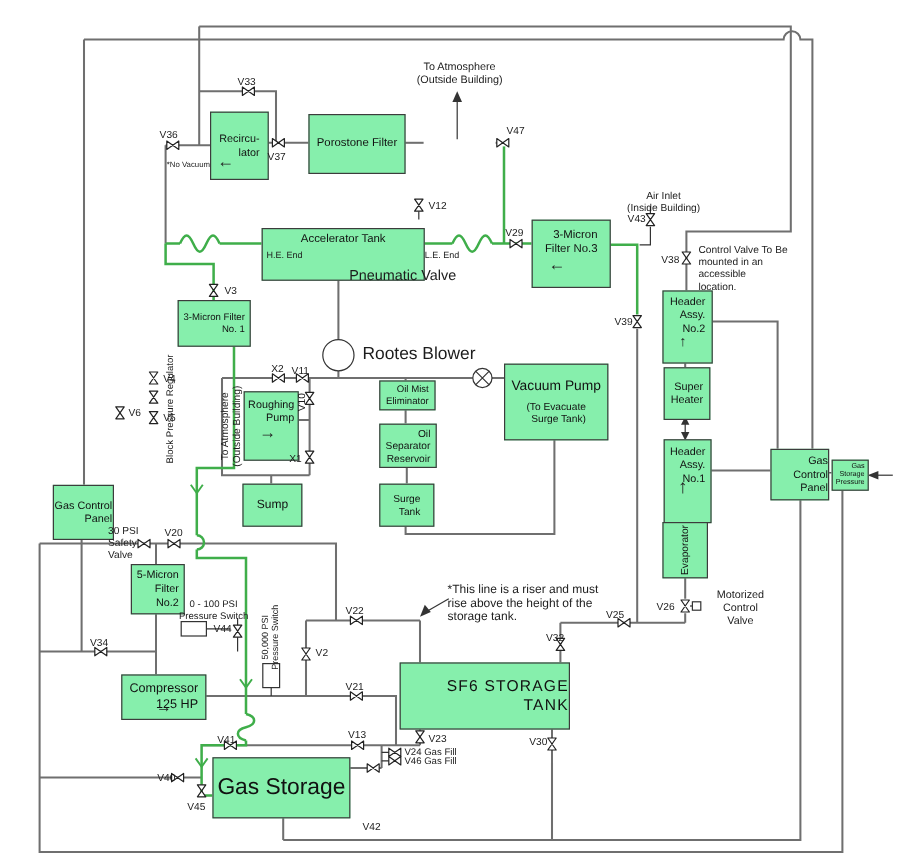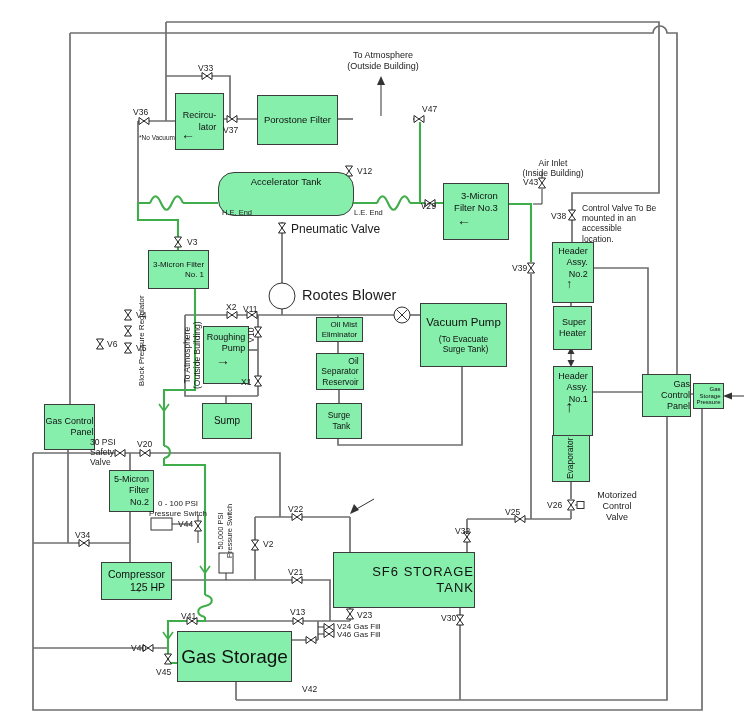--- a/index.html
+++ b/index.html
@@ -160,21 +160,21 @@
     <use href="#vv" x="282" y="228"></use>
     <use href="#vv" x="572" y="215"></use>
     <use href="#vv" x="168" y="659" stroke="#3fae4a"></use>
   </g>
 </svg>
 
 <div class="box" style="left:175px;top:93px;width:47px;height:55px;font-size:9px;"><span>Recircu-
 lator</span></div>
 <div class="box" style="left:257px;top:95px;width:79px;height:48px;font-size:9.5px;"><span>Porostone Filter</span></div>
 
-<div class="box" style="left:218px;top:172px;width:134px;height:39px;font-size:9.5px;align-items:flex-start;padding-top:3px;border-radius:16px;"><span>Accelerator Tank</span></div>
+<div class="box" style="left:218px;top:190px;width:134px;height:39px;font-size:9.5px;align-items:flex-start;padding-top:3px;"><span>Accelerator Tank</span></div>
 <span class="lbl" style="left:222px;top:208px;font-size:7.5px;">H.E. End</span>
 <span class="lbl" style="left:318px;top:208px;font-size:7.5px;padding-left:36px;">L.E. End</span>
 
 <div class="box" style="left:443px;top:183px;width:64px;height:49px;font-size:9.5px;align-items:flex-start;padding-top:6px;"><span>3-Micron
 Filter  No.3</span></div>
 <div class="box" style="left:148px;top:250px;width:59px;height:37px;font-size:8px;"><span>3-Micron Filter
 No. 1</span></div>
 <div class="box" style="left:203px;top:326px;width:44px;height:51px;font-size:9px;align-items:flex-start;padding-top:5px;"><span>Roughing
 Pump</span></div>
 <div class="box" style="left:316px;top:317px;width:45px;height:23px;font-size:8px;"><span>Oil Mist
@@ -234,32 +234,35 @@
 <div class="lbl cen rot" style="left:142px;top:345px;width:100px;font-size:8.5px;">To Atmosphere
 (Outside Building)</div>
 <div class="lbl cen rot" style="left:87px;top:336px;width:110px;font-size:8px;white-space:nowrap;">Block Pressure Regulator</div>
 <div class="lbl" style="left:90px;top:437px;width:40px;font-size:8.5px;">30 PSI
 Safety
 Valve</div>
 <div class="lbl cen" style="left:146px;top:499px;width:64px;font-size:8px;">0 - 100 PSI
 Pressure Switch</div>
 <div class="lbl cen rot" style="left:186px;top:522px;width:78px;font-size:7.5px;">50,000  PSI
 Pressure Switch</div>
+<div class="lbl" style="left:373px;top:486px;width:150px;font-size:10px;line-height:1.15;">*This line is a riser and must
+rise above the height of the
+storage tank.</div>
 <div class="lbl cen" style="left:586px;top:490px;width:62px;font-size:9px;">Motorized
 Control
 Valve</div>
 <div class="lbl" style="left:291px;top:222px;font-size:12px;">Pneumatic Valve</div>
 <div class="lbl" style="left:302px;top:287px;font-size:14.5px;">Rootes Blower</div>
 
 <span class="lbl" style="left:198px;top:63px;">V33</span>
 <span class="lbl" style="left:133px;top:107px;">V36</span>
 <span class="lbl" style="left:223px;top:125px;">V37</span>
 <span class="lbl" style="left:422px;top:104px;">V47</span>
 <span class="lbl" style="left:357px;top:166px;">V12</span>
-<span class="lbl" style="left:421px;top:202px;font-family:Liberation Mono, monospace;">V29</span>
+<span class="lbl" style="left:421px;top:189px;">V29</span>
 <span class="lbl" style="left:523px;top:177px;">V43</span>
 <span class="lbl" style="left:551px;top:211px;">V38</span>
 <span class="lbl" style="left:512px;top:263px;">V39</span>
 <span class="lbl" style="left:187px;top:237px;">V3</span>
 <span class="lbl" style="left:136px;top:310px;">V4</span>
 <span class="lbl" style="left:136px;top:343px;">V5</span>
 <span class="lbl" style="left:107px;top:339px;">V6</span>
 <span class="lbl" style="left:226px;top:302px;">X2</span>
 <span class="lbl" style="left:243px;top:304px;">V11</span>
 <span class="lbl rot" style="left:244px;top:330px;">V10</span>

